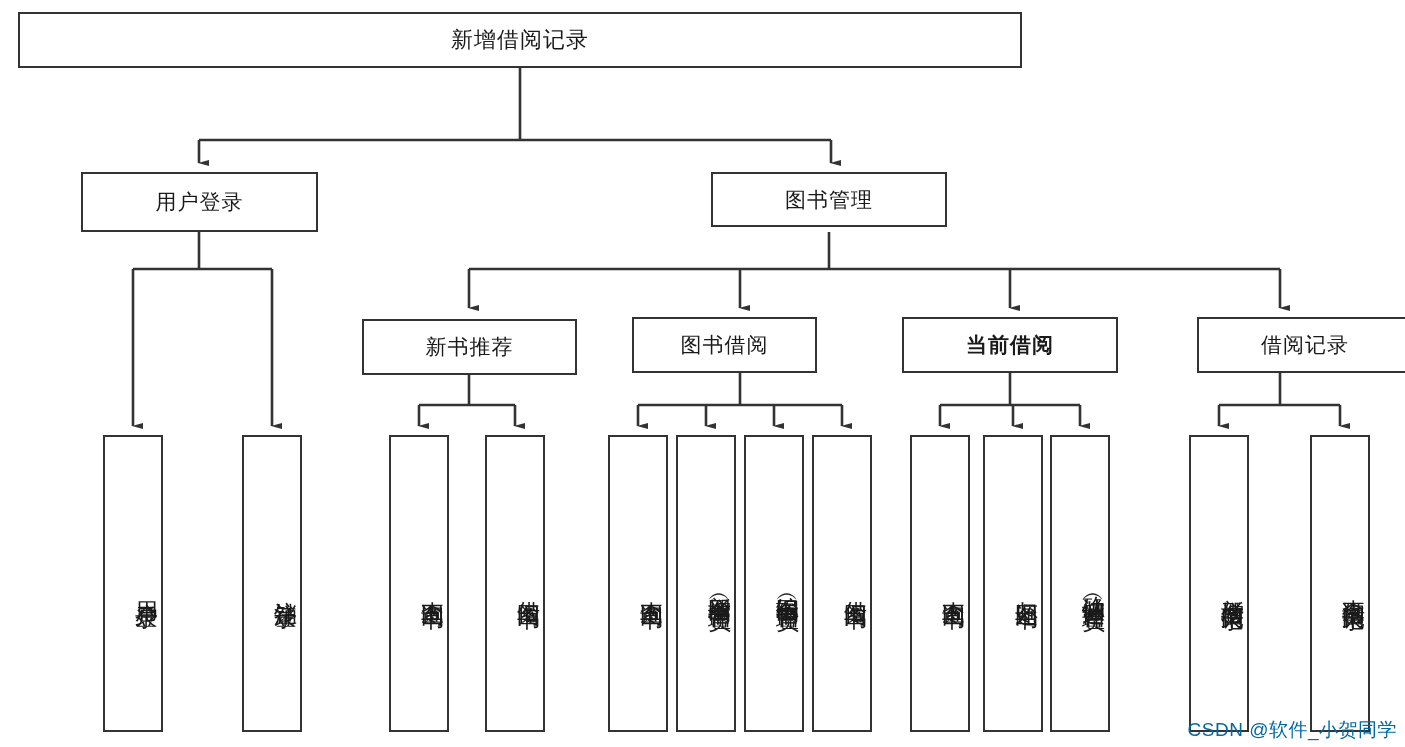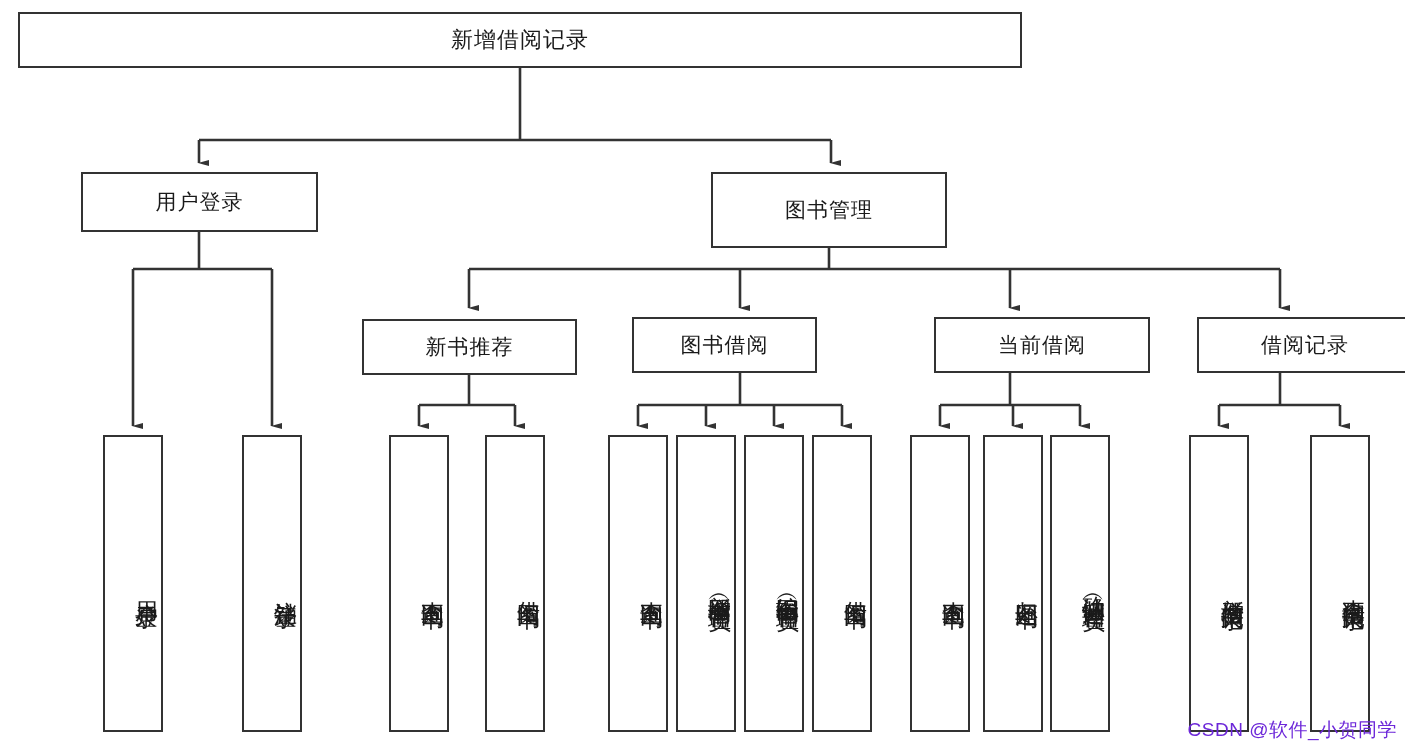--- a/index.html
+++ b/index.html
@@ -57,21 +57,21 @@
     max-height: 100%;
   }
   .node.root {
     font-size: 22px;
   }
   .watermark {
     position: absolute;
     right: 8px;
     bottom: 4px;
     font-size: 19px;
-    color: #6d28d9;
+    color: #0369a1;
     letter-spacing: 0.5px;
     white-space: nowrap;
   }
 </style>
 </head>
 <body>
 
 <div id="canvas">
 
   <svg class="wires" viewBox="0 0 1405 747" xmlns="http://www.w3.org/2000/svg">
@@ -124,31 +124,31 @@
     </g>
   </svg>
 
   <div class="node horiz root" style="left:18px; top:12px; width:1004px; height:56px;">
     <span class="lbl">新增借阅记录</span>
   </div>
 
   <div class="node horiz" style="left:81px; top:172px; width:237px; height:60px;">
     <span class="lbl">用户登录</span>
   </div>
-  <div class="node horiz" style="left:711px; top:172px; width:236px; height:76px;">
+  <div class="node horiz" style="left:711px; top:172px; width:236px; height:55px;">
     <span class="lbl">图书管理</span>
   </div>
 
   <div class="node horiz" style="left:362px; top:319px; width:215px; height:56px;">
     <span class="lbl">新书推荐</span>
   </div>
   <div class="node horiz" style="left:632px; top:317px; width:185px; height:56px;justify-content:center;">
     <span class="lbl">图书借阅</span>
   </div>
-  <div class="node horiz" style="left:934px; top:317px; width:216px; height:56px;">
+  <div class="node horiz" style="left:902px; top:317px; width:216px; height:56px;font-weight:bold;">
     <span class="lbl">当前借阅</span>
   </div>
   <div class="node horiz" style="left:1172px; top:317px; width:216px; height:56px;margin-left:25px;">
     <span class="lbl">借阅记录</span>
   </div>
 
   <div class="node vert" style="left:103px; top:435px; width:60px; height:297px;">
     <span class="lbl">用户登录</span>
   </div>
   <div class="node vert" style="left:242px; top:435px; width:60px; height:297px;">

